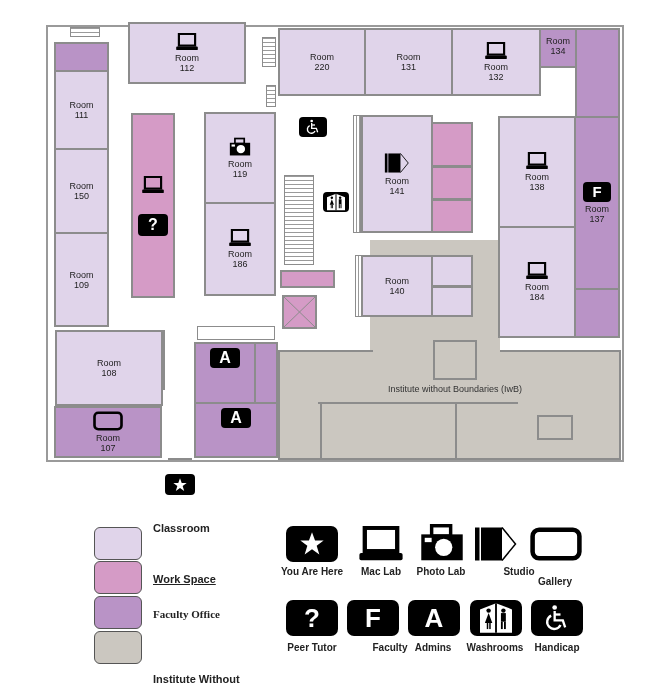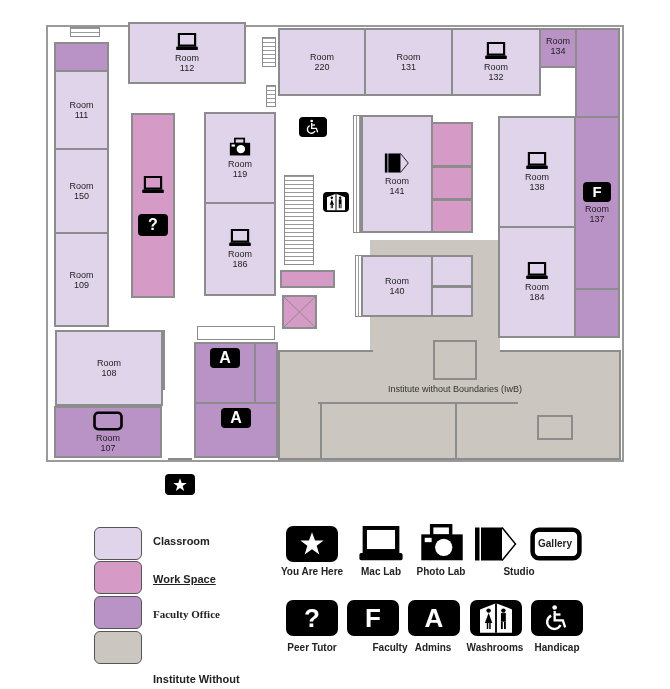--- a/index.html
+++ b/index.html
@@ -265,21 +265,21 @@
   <div class="wall" style="left:168px;top:458px;width:24px;height:2px;"></div>
   <div class="sign" style="position:absolute;left:165px;top:474px;width:30px;height:21px;">
     <svg width="16" height="16">
         <use href="#ico-star"></use>
       </svg>
   </div>
 </div>
 
 <div>
   <div class="legend-swatch" style="top:527px;background:#e0d4ea;"></div>
-  <div class="legend-label" style="top:534px;">Classroom</div>
+  <div class="legend-label" style="top:521px;">Classroom</div>
   <div class="legend-swatch" style="top:561px;background:#d59bc6;"></div>
   <div class="legend-label" style="top:572px;text-decoration:underline;">Work Space</div>
   <div class="legend-swatch" style="top:596px;background:#b993c6;"></div>
   <div class="legend-label" style="top:607px;font-family:Liberation Serif, serif;">Faculty Office</div>
   <div class="legend-swatch" style="top:631px;background:#cbc7c0;"></div>
   <div class="legend-label" style="top:672px;width:110px;">Institute Without Borders</div>
 </div>
 
 <div>
   <div class="sign leg-icon" style="left:286px;top:526px;border-radius:7px;">
@@ -300,21 +300,21 @@
   <div class="leg-cap" style="left:401px;top:566px;">Photo Lab</div>
 
   <svg class="leg-icon" style="left:470px;top:526px;" viewBox="0 0 30 24">
       <use href="#ico-studio"></use>
     </svg>
   <div class="leg-cap" style="left:479px;top:566px;">Studio</div>
 
   <svg class="leg-icon" style="left:530px;top:526px;" viewBox="0 0 40 26">
       <use href="#ico-gallery"></use>
     </svg>
-  <div class="leg-cap" style="left:515px;top:538px;">Gallery</div>
+  <div class="leg-cap" style="left:515px;top:576px;">Gallery</div>
 </div>
 
 <div>
   <div class="sign leg-icon" style="left:286px;top:600px;font-size:26px;border-radius:7px;">?</div>
   <div class="leg-cap" style="left:272px;top:642px;">Peer Tutor</div>
 
   <div class="sign leg-icon" style="left:347px;top:600px;font-size:26px;border-radius:7px;">F</div>
   <div class="leg-cap" style="left:350px;top:642px;">Faculty</div>
 
   <div class="sign leg-icon" style="left:408px;top:600px;font-size:26px;border-radius:7px;">A</div>

